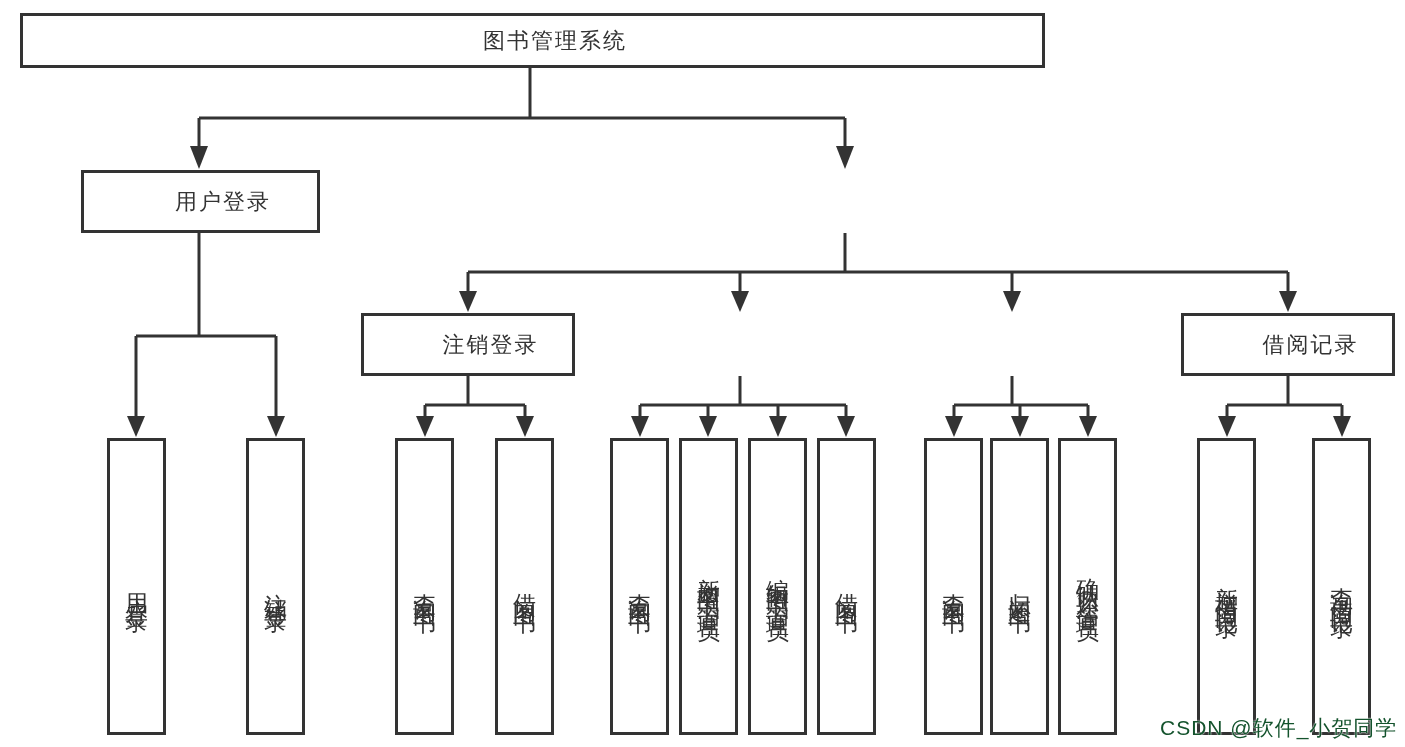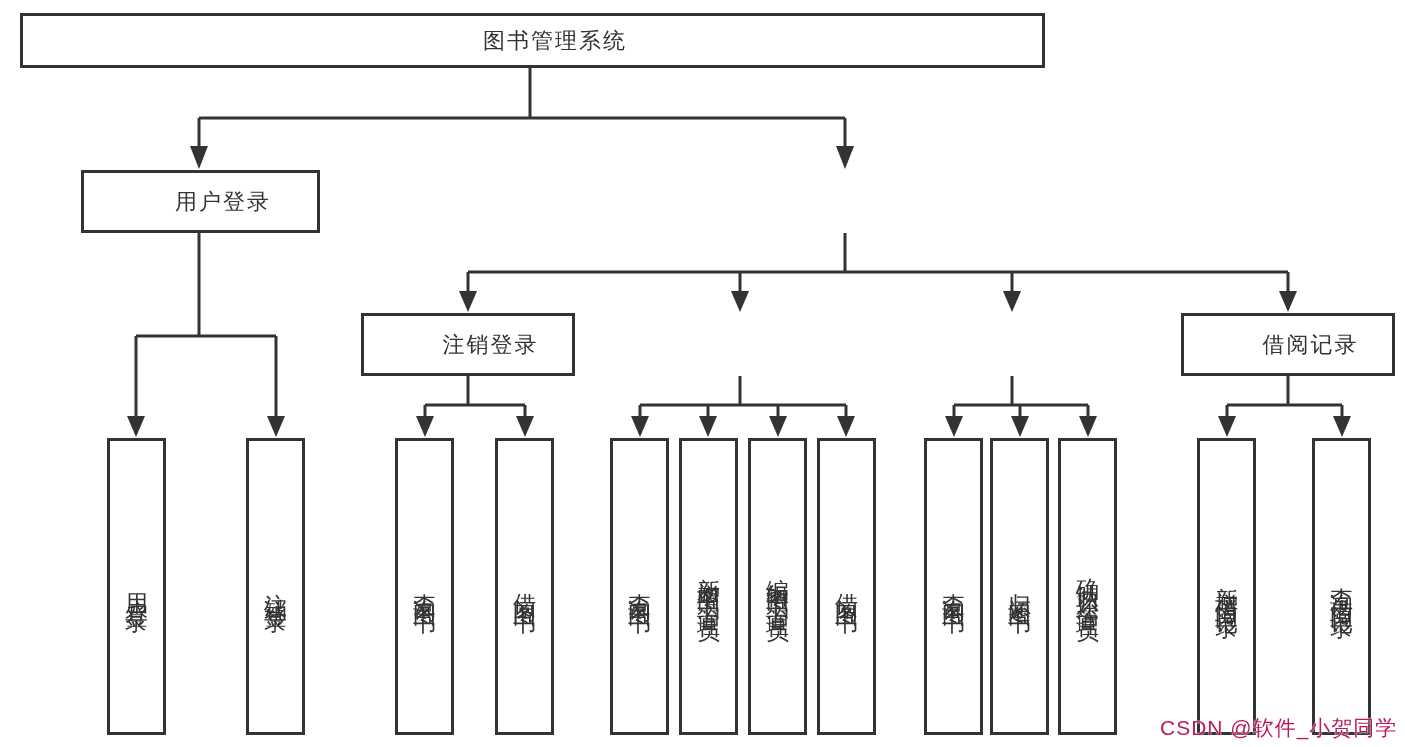--- a/index.html
+++ b/index.html
@@ -71,21 +71,21 @@
   .lf-3a { left: 610px; }  .lf-3b { left: 679px; }  .lf-3c { left: 748px; }  .lf-3d { left: 817px; }
   .lf-4a { left: 924px; }  .lf-4b { left: 990px; }  .lf-4c { left: 1058px; }
   .lf-5a { left: 1197px; } .lf-5b { left: 1312px; }
   .watermark {
     position: absolute;
     left: 1160px;
     top: 714px;
     z-index: 3;
     font-size: 21px;
     letter-spacing: 1px;
-    color: #be185d;
+    color: #14532d;
     text-shadow: 0 0 2px #ffffff, 0 0 1px #ffffff;
     white-space: nowrap;
   }
 </style>
 </head>
 <body>
 
 <div class="canvas">
 
   <svg class="connectors" viewBox="0 0 1405 747" xmlns="http://www.w3.org/2000/svg">

